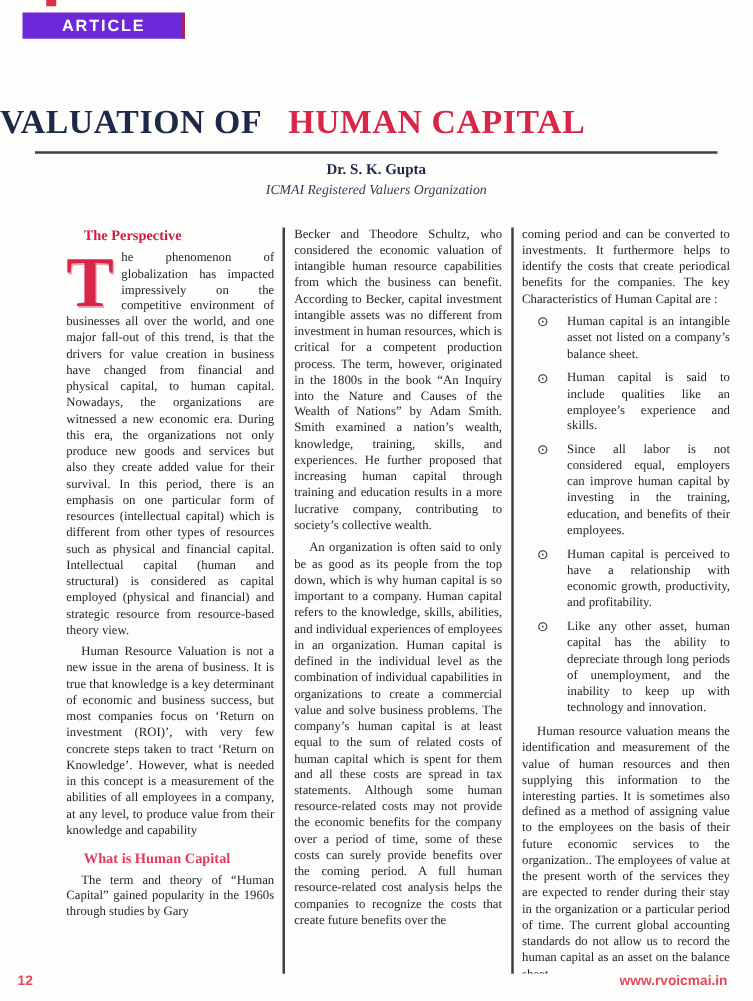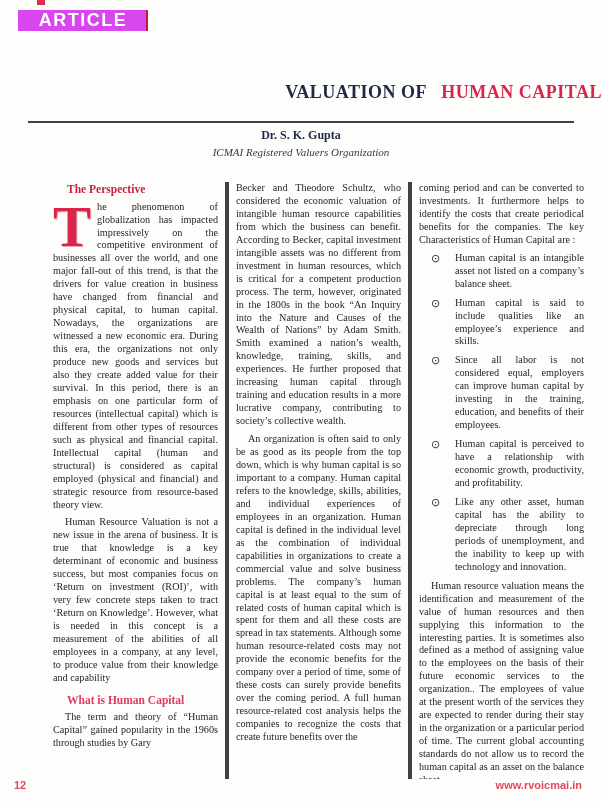--- a/index.html
+++ b/index.html
@@ -14,31 +14,31 @@
     background:#fdfdfb;
     overflow:hidden;
   }
   .top-mark{
     position:absolute;left:37px;top:0;
     width:8px;height:5px;background:#dc2e4b;
   }
   .article-badge{
     position:absolute;left:18px;top:10px;
     width:130px;height:21px;
-    background:#d946ef;
+    background:#6d28d9;
     color:#ffffff;
     font-family:"Liberation Sans", sans-serif;
-    font-weight:bold;font-size:18px;letter-spacing:1.5px;
+    font-weight:bold;font-size:13px;letter-spacing:1.5px;
     display:flex;align-items:center;justify-content:center;
     box-shadow:inset -2px 0 0 #b91f39;
   }
   .title-row{
     position:absolute;top:82px;left:0;right:0;
-    text-align:right;
-    font-weight:bold;font-size:18px;letter-spacing:0.5px;
+    text-align:left;
+    font-weight:bold;font-size:27px;letter-spacing:0.5px;
     font-family:"Liberation Serif", serif;
     white-space:nowrap;
   }
   .title-navy{color:#1d2946;}
   .title-red{color:#d8264a;}
   .title-rule{
     position:absolute;top:121px;left:28px;right:28px;
     border-top:2px solid #3c4152;
   }
   .author-block{
@@ -60,21 +60,21 @@
   .col{
     flex:1 1 0;
     padding:0 7px;
     overflow:hidden;
     font-size:10.2px;line-height:1.27;
     color:#23252e;
     text-align:justify;
   }
   .col:first-child{padding-left:0;margin-left:33px;}
   .col:last-child{padding-right:0;}
-  .col + .col{border-left:4px solid #404040;}
+  .col + .col{border-left:2px solid #404040;}
   .col p{margin:0 0 5px 0;}
   .col p.indent{text-indent:12px;}
   .sec-heading{
     font-weight:bold;font-size:11.5px;color:#cb1f41;
     margin:0 0 4px 14px;
   }
   .sec-heading.pink{color:#e23a62;margin-top:8px;}
   .dropcap{
     float:left;
     font-size:57px;line-height:46px;

